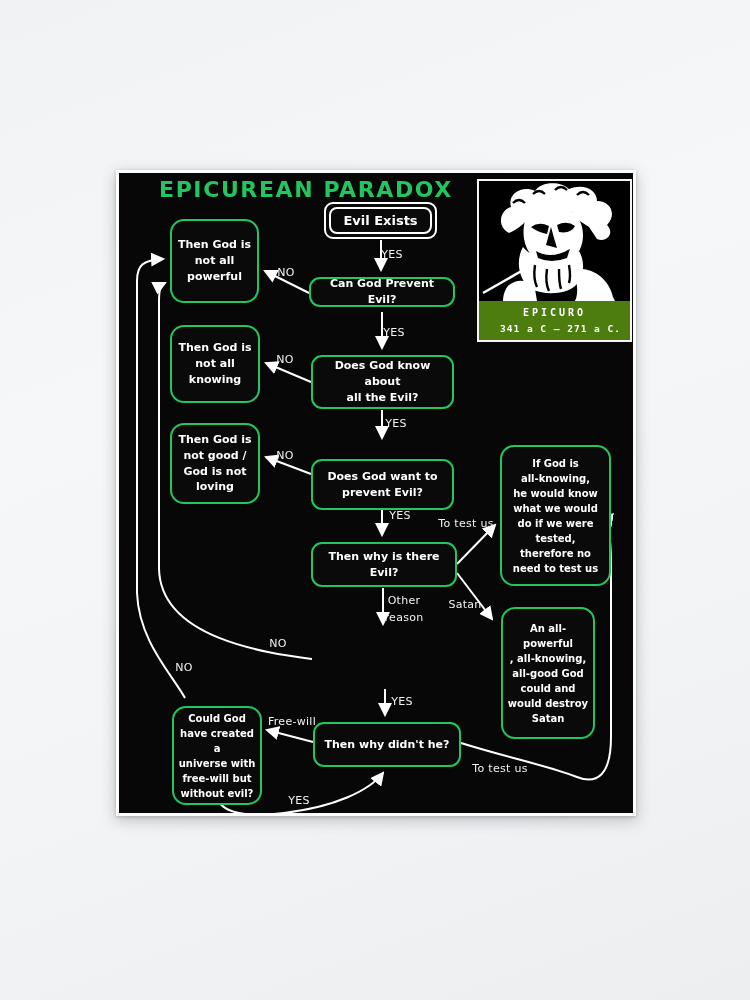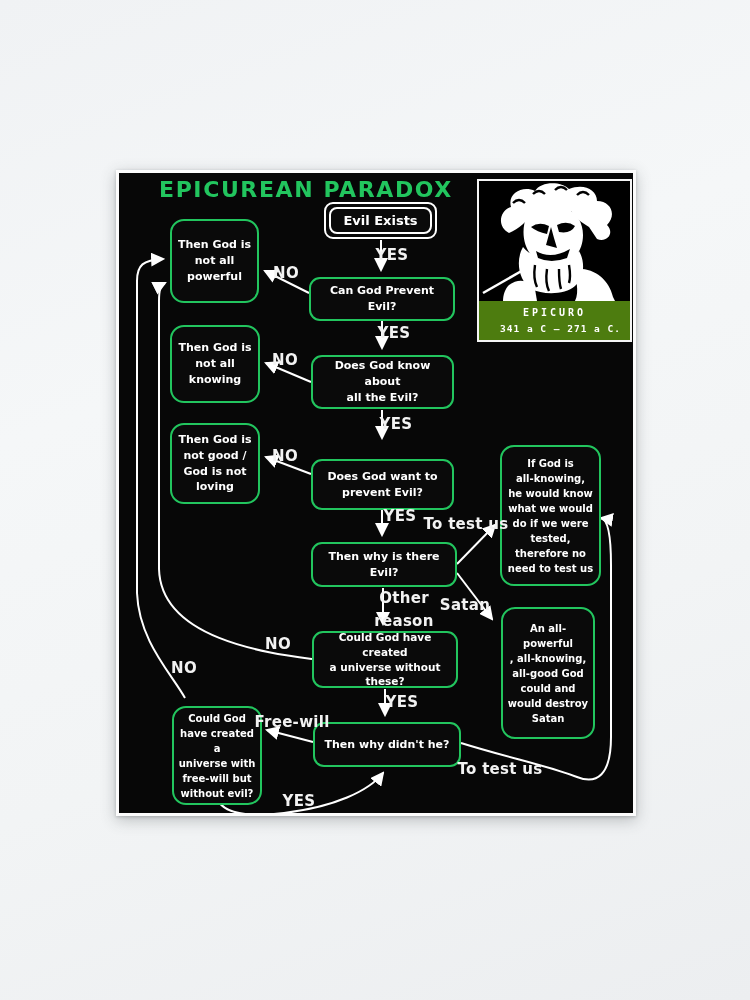--- a/index.html
+++ b/index.html
@@ -34,21 +34,21 @@
     position:absolute;box-sizing:border-box;border:2px solid #fff;border-radius:9px;
     padding:3px;background:#0a0a0a;
   }
   .dbl-inner{
     box-sizing:border-box;width:100%;height:100%;border:2px solid #fff;border-radius:8px;
     display:flex;align-items:center;justify-content:center;
     font-size:13px;font-weight:bold;color:#fff;
   }
   .lbl{
     position:absolute;transform:translate(-50%,-50%);
-    font-size:15px;font-weight:bold;color:#f2f2f2;white-space:pre-line;
+    font-size:11px;font-weight:normal;color:#f2f2f2;white-space:pre-line;
     text-align:center;line-height:1.5;letter-spacing:.3px;
   }
   .lbl.ra{text-align:right;}
   .portrait{
     position:absolute;left:358px;top:6px;width:155px;height:163px;
     box-sizing:border-box;border:2px solid #f5f5f5;background:#4d7c0f;overflow:hidden;
   }
   .portrait .cap1{
     position:absolute;left:0;right:0;bottom:22px;text-align:center;
     font-family:"DejaVu Sans Mono","Liberation Mono",monospace;
@@ -126,48 +126,45 @@
           </g>
         </svg>
         <div class="cap1">EPICURO</div>
         <div class="cap2">341 a C  —  271 a C.</div>
       </div>
 
       <div class="dbl" style="left:205px;top:29px;width:113px;height:37px;">
         <div class="dbl-inner">Evil Exists</div>
       </div>
 
-      <div class="node" style="left:190px;top:104px;width:146px;height:44px;">Can God Prevent Evil?</div>
+      <div class="node" style="left:190px;top:104px;width:146px;height:30px;">Can God Prevent Evil?</div>
       <div class="node" style="left:192px;top:182px;width:143px;height:54px;">Does God know about
 all the Evil?</div>
       <div class="node" style="left:192px;top:286px;width:143px;height:51px;">Does God want to
 prevent Evil?</div>
       <div class="node" style="left:192px;top:369px;width:146px;height:45px;">Then why is there Evil?</div>
-      <div class="node smm" style="left:193px;top:458px;width:146px;height:57px;">Could God have created
-a universe without
-these?</div>
       <div class="node" style="left:194px;top:549px;width:148px;height:45px;">Then why didn't he?</div>
 
       <div class="node big-r" style="left:51px;top:46px;width:89px;height:84px;">Then God is
 not all
 powerful</div>
       <div class="node big-r" style="left:51px;top:152px;width:90px;height:78px;">Then God is
 not all
 knowing</div>
       <div class="node big-r" style="left:51px;top:250px;width:90px;height:81px;">Then God is
 not good /
 God is not
 loving</div>
       <div class="node big-r sm" style="left:53px;top:525px;width:90px;height:99px;margin-top:8px;">Could God
 have created a
 universe with
 free-will but
 without evil?</div>
 
-      <div class="node big-r sm" style="left:381px;top:272px;width:101px;height:141px;">If God is
+      <div class="node big-r sm" style="left:381px;top:272px;width:111px;height:141px;">If God is
 all-knowing,
 he would know
 what we would
 do if we were
 tested,
 therefore no
 need to test us</div>
       <div class="node big-r sm" style="left:382px;top:434px;width:94px;height:132px;">An all-powerful
 , all-knowing,
 all-good God

